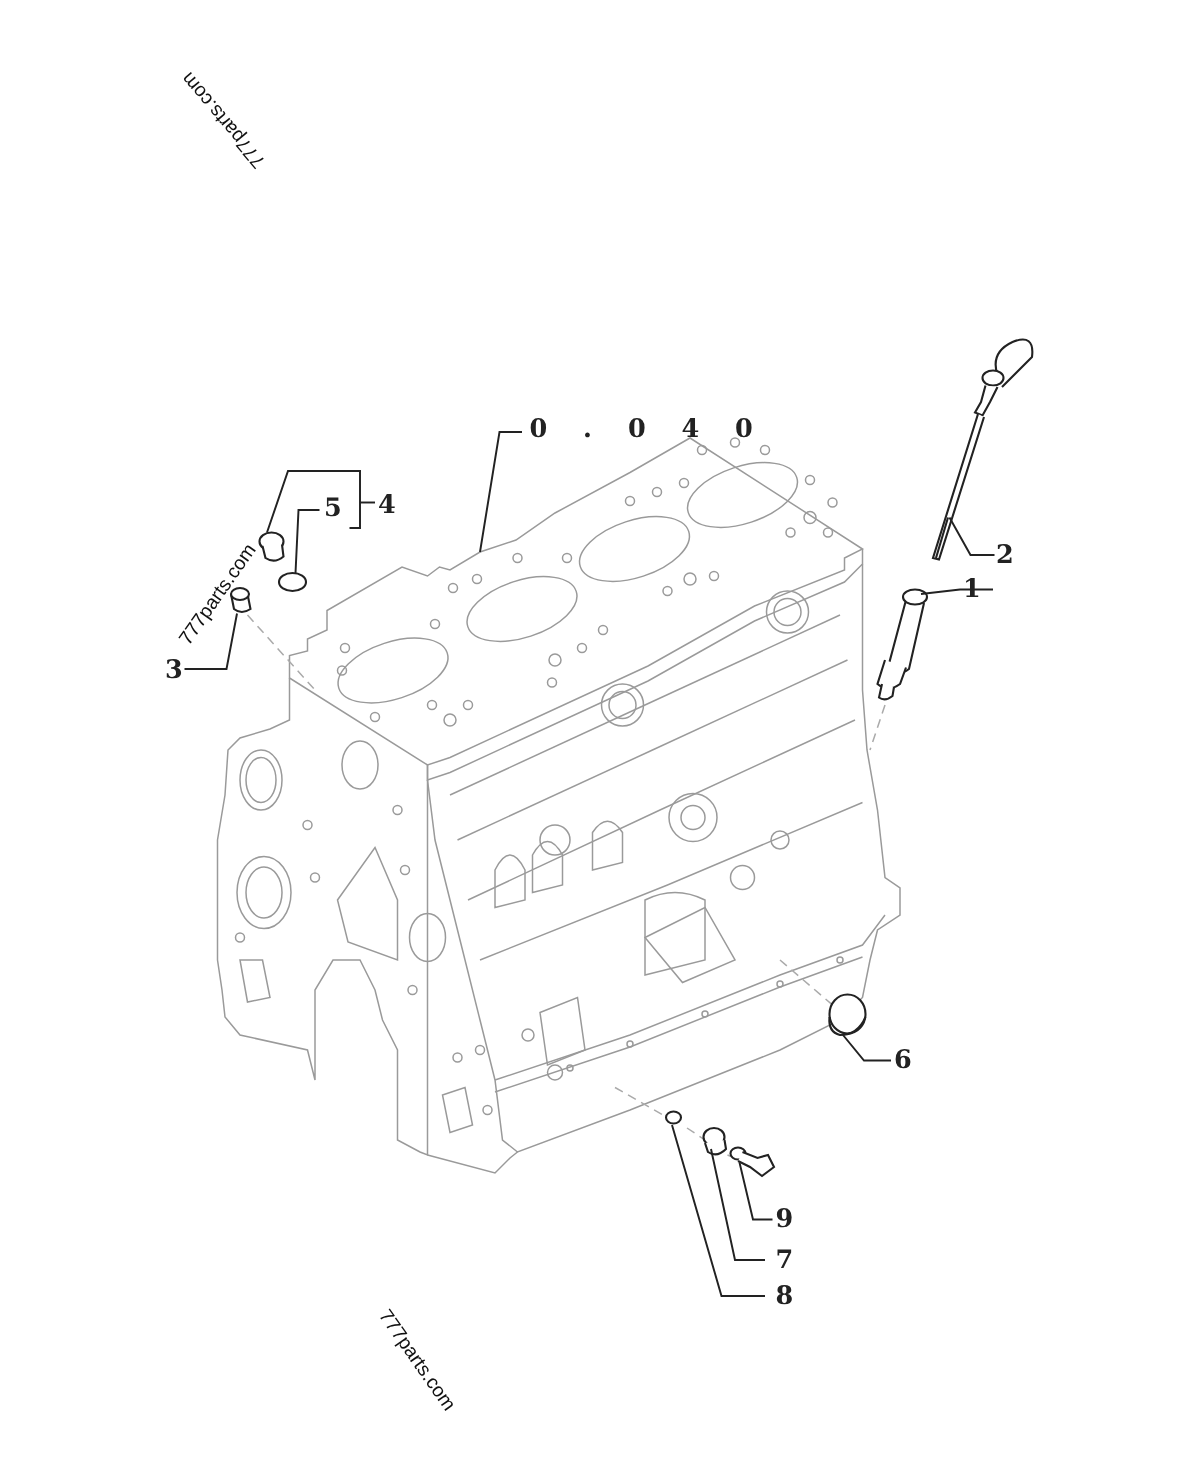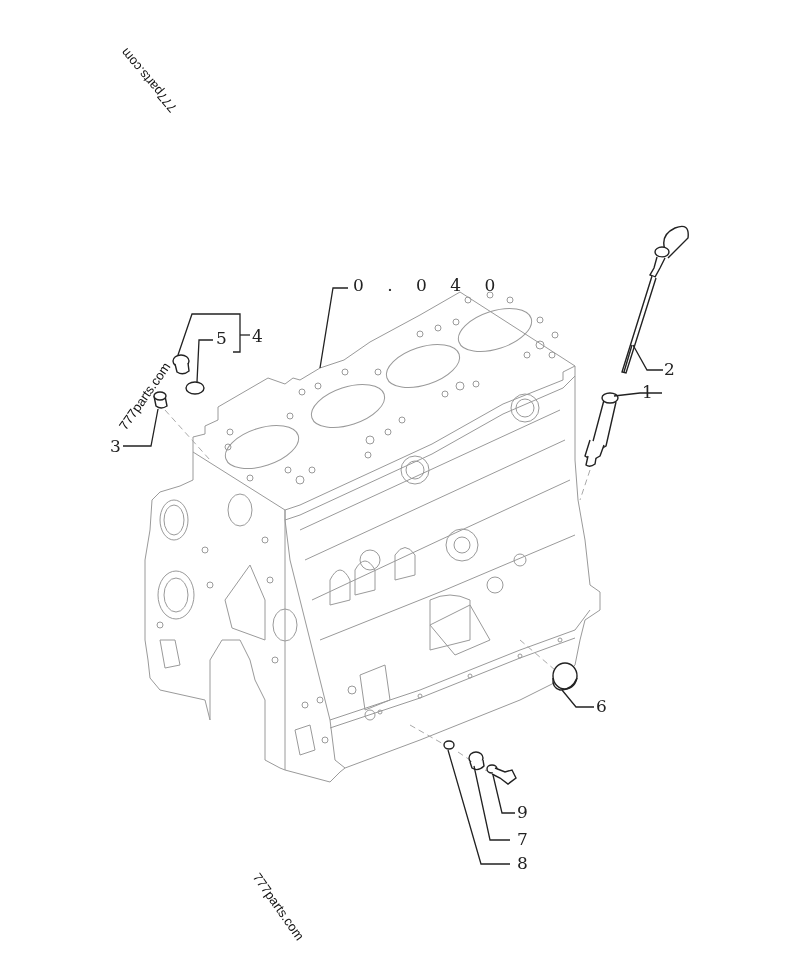--- a/index.html
+++ b/index.html
@@ -1,18 +1,18 @@
 <!DOCTYPE html>
 <html><head>
 <meta charset="utf-8">
 <style>
   html, body { margin: 0; padding: 0; background: #ffffff; }
   body { width: 800px; height: 980px; position: relative; overflow: hidden;
          font-family: "DejaVu Serif", serif; }
-  #stage { position: absolute; left: 0; top: 0; width: 800px; height: 980px; }
+  #stage { position: absolute; left: 0; top: 0; width: 800px; height: 980px; font-weight: bold; }
   .callout-num { font-family: "DejaVu Serif", serif; font-size: 17px; fill: #222; }
   .assy-label { font-family: "DejaVu Serif", serif; font-size: 17px; fill: #222; letter-spacing: 9px; }
   .wm { position: absolute; font-family: "Liberation Sans", sans-serif; font-size: 13px;
         color: #111; white-space: nowrap; transform-origin: 0 0; }
 </style>
 </head>
 <body>
 
 <div id="stage">
 <svg width="800" height="980" viewBox="0 0 800 980" xmlns="http://www.w3.org/2000/svg">

